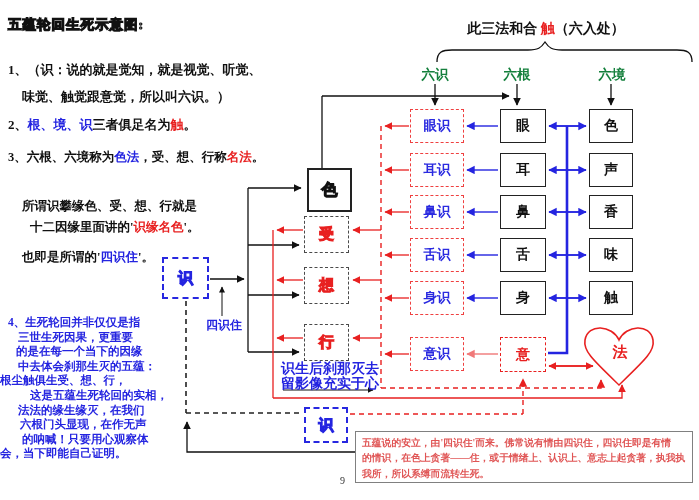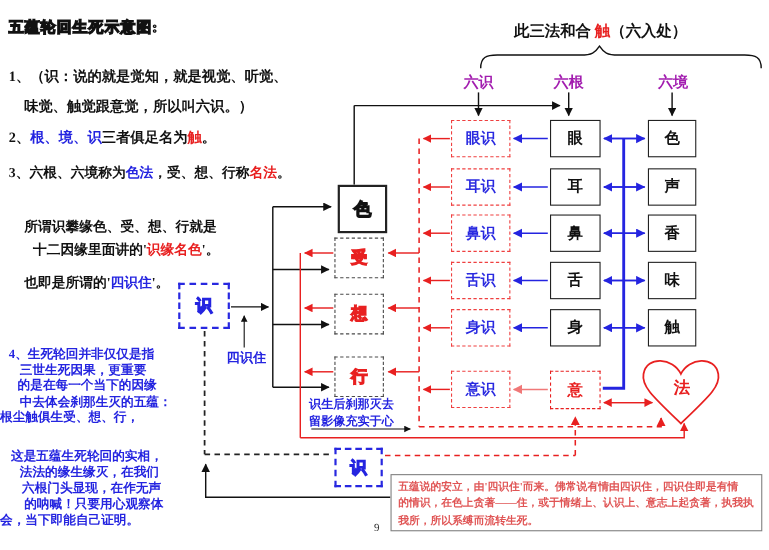--- a/index.html
+++ b/index.html
@@ -16,22 +16,22 @@
   .cbox{border:1.6px dashed #ef4040;color:#2a2ae0;font-size:13.5px;left:410px;width:54px;height:34px;}
   .rbox{border:1.6px solid #222;color:#111;font-size:14px;left:500px;width:46px;height:34px;}
   .obox{border:1.6px solid #222;color:#111;font-size:14px;left:589px;width:44px;height:34px;}
   .yibox{border:1.6px dashed #e82020;color:#e82020;font-size:14px;left:500px;width:46px;height:35px;}
   .aggbox{border:1.6px dashed #4a4a4a;left:304px;width:45px;height:37px;font-size:15px;}
   .sebox{border:2px solid #222;left:307px;width:45px;height:44px;font-size:16px;}
   .shibox{border:2px dashed #2828e0;font-size:15px;}
   .hollow-red{color:#f0a0a0;-webkit-text-stroke:1.1px #e82020;font-weight:bold;}
   .hollow-blue{color:#a8a8f0;-webkit-text-stroke:1.1px #2424e0;font-weight:bold;}
   .hollow-black{color:#e8e8e8;-webkit-text-stroke:1.2px #111;font-weight:bold;}
-  .collabel{font-weight:bold;font-size:13.5px;color:#a21caf;white-space:nowrap;}
-  .smallblue{font-weight:bold;font-size:11px;color:#2424e0;white-space:nowrap;}
+  .collabel{font-weight:bold;font-size:13.5px;color:#15803d;white-space:nowrap;}
+  .smallblue{font-weight:bold;font-size:14px;color:#2424e0;white-space:nowrap;}
   #bottomnote{border:1.5px solid #808080;background:#fff;padding:3px 6px;}
   #bottomnote div{font-size:9.8px;font-weight:bold;color:#e05555;line-height:15.3px;white-space:nowrap;}
   svg{position:absolute;left:0;top:0;}
 </style>
 </head>
 <body>
 
 <div id="page">
 
   <svg width="699" height="500" viewBox="0 0 699 500">
@@ -144,21 +144,21 @@
   <div class="abs note" style="left:22px;top:249px;font-size:12.5px;">
     <span class="k">也即是所谓的'</span><span class="b">四识住</span><span class="k">'。</span>
   </div>
 
   <div class="abs" style="left:0;top:315px;">
     <div class="n4line" style="padding-left:8px;">4、生死轮回并非仅仅是指</div>
     <div class="n4line" style="padding-left:18px;">三世生死因果，更重要</div>
     <div class="n4line" style="padding-left:16px;">的是在每一个当下的因缘</div>
     <div class="n4line" style="padding-left:18px;">中去体会刹那生灭的五蕴：</div>
     <div class="n4line" style="">根尘触俱生受、想、行，</div>
-    <div class="n4line" style="padding-left:10px;margin-top:20px;">这是五蕴生死轮回的实相，</div>
+    <div class="n4line" style="padding-left:30px;">这是五蕴生死轮回的实相，</div>
     <div class="n4line" style="padding-left:18px;">法法的缘生缘灭，在我们</div>
     <div class="n4line" style="padding-left:20px;">六根门头显现，在作无声</div>
     <div class="n4line" style="padding-left:22px;">的呐喊！只要用心观察体</div>
     <div class="n4line" style="padding-left:0;">会，当下即能自己证明。</div>
   </div>
 
   <div class="abs" style="left:440px;top:20px;width:212px;text-align:center;font-weight:bold;font-size:14px;white-space:nowrap;">
     <span class="k">此三法和合 </span><span class="r">触</span><span class="k">（六入处）</span>
   </div>
   <div class="abs collabel" style="left:415px;top:66px;width:40px;text-align:center;">六识</div>

